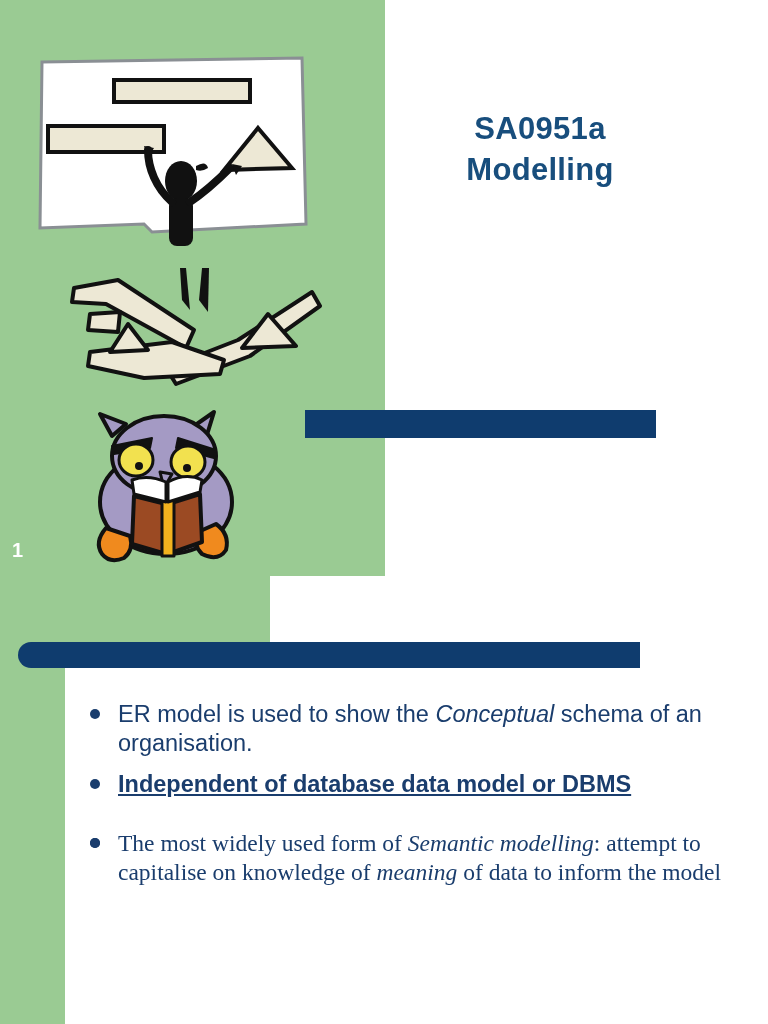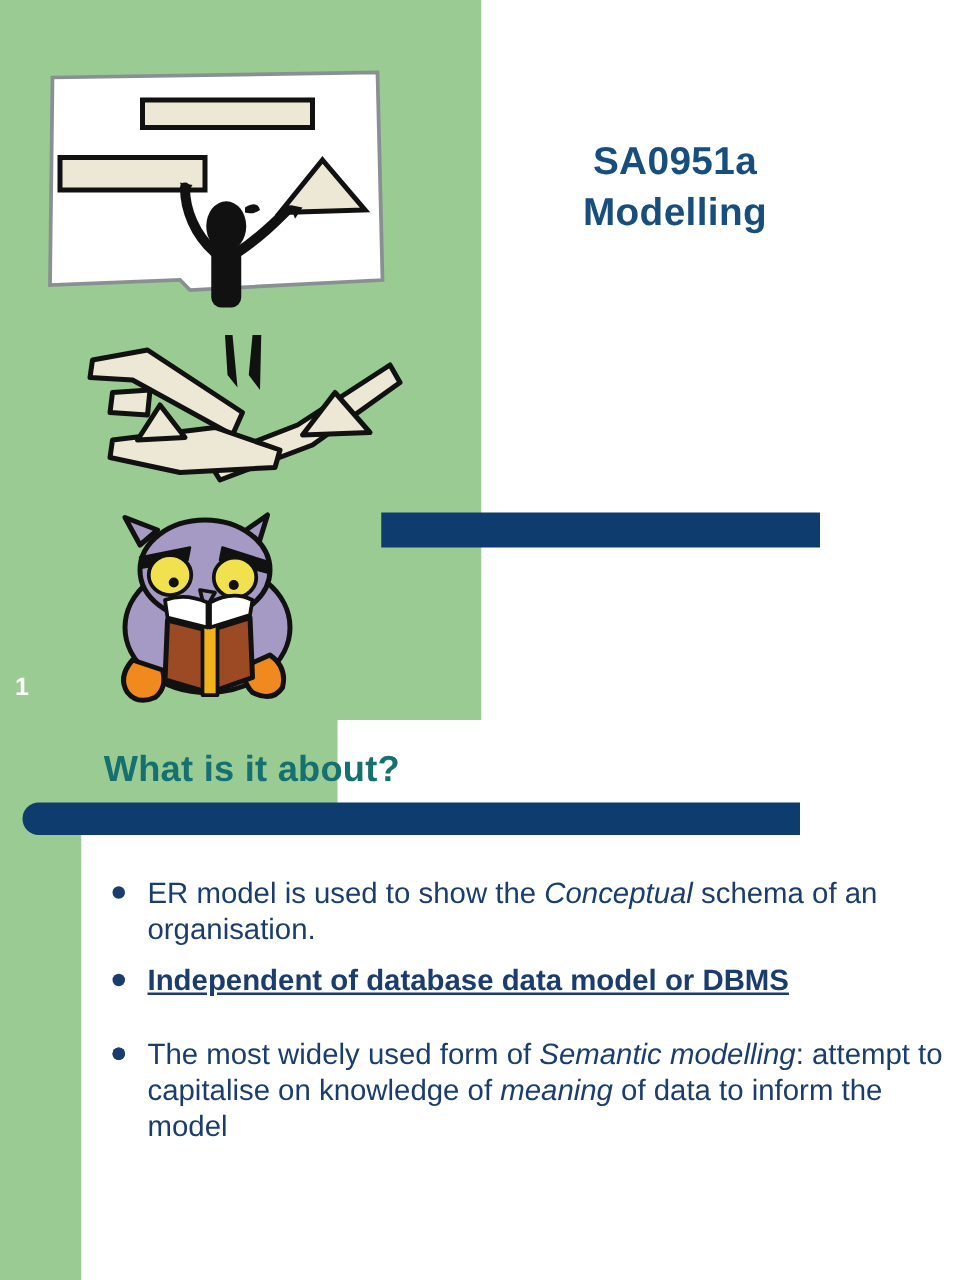--- a/index.html
+++ b/index.html
@@ -94,21 +94,21 @@
     background:#1A3D6D;
   }
   .bullet em{ font-style:italic; }
   .bullet.strong{
     font-weight:bold;
     text-decoration:underline;
   }
   .b1{ margin-top:0px; }
   .b2{ margin-top:12px; }
   .b3{ margin-top:30px; }
-  .b4{ margin-top:12px; }
+  .b4{ margin-top:12px;font-family:Liberation Serif, serif; }
 </style>
 </head>
 <body>
 
 <section id="slide-1">
 
   <div class="green-band"></div>
 
   <div class="clip-board">
     <svg width="272" height="200" viewBox="0 0 272 200">
@@ -188,21 +188,20 @@
   <div class="deco-bar"></div>
 
   <div class="page-num">1</div>
 </section>
 
 <section id="slide-2">
 
   <div class="green-left"></div>
   <div class="green-top"></div>
 
-  <h2 class="heading">What is it about?</h2>
 
   <div class="deco-bar"></div>
 
   <div class="bullets">
     <div class="bullet b1">
       <span class="dot"></span>
       <span class="rich"><span>ER model is used to show the </span><em>Conceptual</em><span> schema of an organisation.</span></span>
     </div>
     <div class="bullet b2 strong">
       <span class="dot"></span>

